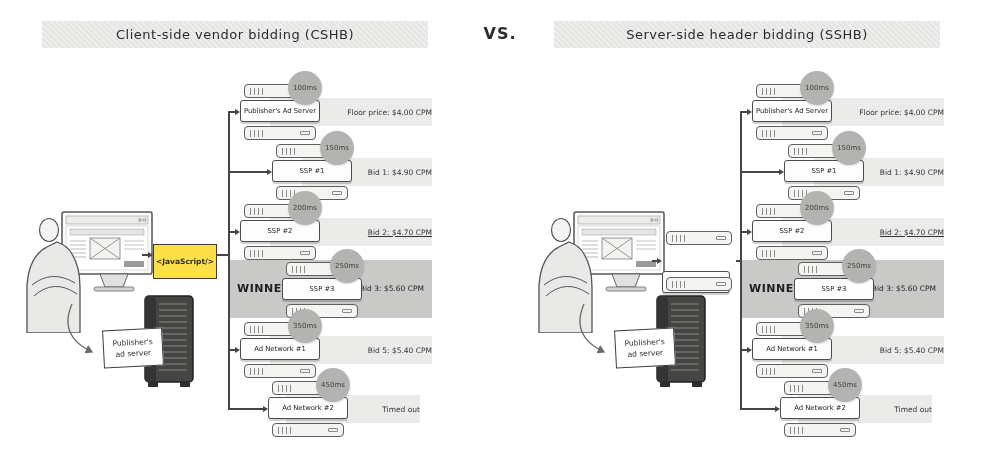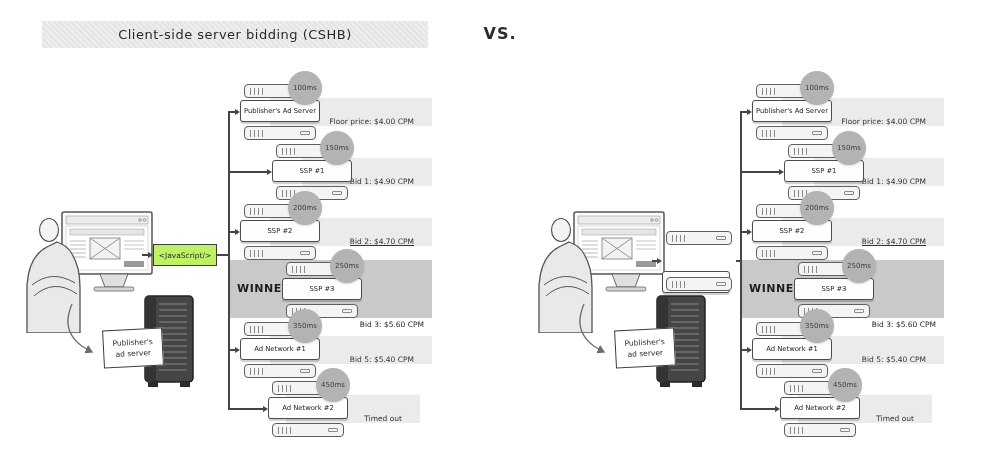--- a/index.html
+++ b/index.html
@@ -19,26 +19,26 @@
         font-size:13px; letter-spacing:0.5px;
         background-image:repeating-linear-gradient(45deg, rgba(255,255,255,.25) 0 2px, rgba(0,0,0,.015) 2px 4px); }
 
   
   .trunk { position:absolute; left:228px; top:112px; width:1.5px; height:298px; background:#454545; }
   .stub  { position:absolute; height:1.5px; background:#454545; }
   .arr   { position:absolute; width:0; height:0; border-top:3px solid transparent;
            border-bottom:3px solid transparent; border-left:5px solid #454545; }
 
   
-  .band { position:absolute; height:28px; background:#ebebe9; display:flex; align-items:flex-end;
-          justify-content:flex-end; padding-right:18px; font-size:7.5px; color:#333; }
+  .band { position:absolute; height:28px; background:#ebebe9; display:flex; align-items:center;
+          justify-content:flex-end; padding-right:0; font-size:7.5px; color:#333; }
   .winner-band { position:absolute; left:230px; top:260px; width:202px; height:58px; background:#c9c9c7;
           display:flex; align-items:center; }
   .winner-word { position:absolute; left:7px; top:22px; font-size:11px; font-weight:bold; letter-spacing:0.5px; color:#1e1e1e; }
-  .winner-note { position:absolute; right:8px; top:24px; font-size:7.5px; color:#222;margin-top:36px; }
+  .winner-note { position:absolute; right:8px; top:24px; font-size:7.5px; color:#222; }
 
   
   .stack { position:absolute; width:80px; height:56px; }
   .unit  { position:absolute; left:4px; width:72px; height:14px; background:#f4f4f2;
            border:1.2px solid #5f5f5d; border-radius:4px; }
   .u-top { top:0; }
   .u-bot { bottom:0; }
   .vents { position:absolute; left:5px; top:3px; width:16px; height:7px;
            background:repeating-linear-gradient(90deg,#8a8a88 0 1.5px, transparent 1.5px 4px); }
   .port  { position:absolute; right:5px; top:4px; width:10px; height:4px; border:1px solid #8a8a88; border-radius:1px; }
@@ -51,43 +51,43 @@
 
   
   .r1 .stack { left:240px; top:84px; }  .r1 .band { left:270px; top:98px;  width:162px; }
   .r2 .stack { left:272px; top:144px; } .r2 .band { left:302px; top:158px; width:130px; }
   .r3 .stack { left:240px; top:204px; } .r3 .band { left:270px; top:218px; width:162px;text-decoration:underline; }
   .r4 .stack { left:282px; top:262px; }
   .r5 .stack { left:240px; top:322px; } .r5 .band { left:270px; top:336px; width:162px; }
   .r6 .stack { left:268px; top:381px; } .r6 .band { left:286px; top:395px; width:134px; }
 
   
-  .js-box { position:absolute; left:153px; top:244px; width:64px; height:22px; background:#bef264;
+  .js-box { position:absolute; left:153px; top:244px; width:64px; height:35px; background:#fde047;
             border:1.2px solid #3c3c3a; display:flex; align-items:center; justify-content:center;
-            font-size:7.5px; white-space:nowrap; }
+            font-size:7.5px; white-space:nowrap;font-weight:bold; }
   .vendor-stack { position:absolute; left:150px; top:231px; width:74px; height:60px; }
   .vendor-stack .unit { width:66px; }
   .vendor-stack .plate { width:68px; font-size:7.2px;margin-top:24px; }
   .hline { position:absolute; height:1.5px; background:#454545; }
 
   .pub-box { position:absolute; left:103px; top:329px; width:60px; height:38px; background:#fff;
              border:1.2px solid #3c3c3a; transform:rotate(-3deg);
              display:flex; flex-direction:column; align-items:center; justify-content:center;
              font-size:7.5px; line-height:1.5; }
   .illus, .tower, .curve { position:absolute; }
 </style>
 </head>
 <body>
 
 <div class="page">
 
   <div class="vs">VS.</div>
 
   <div class="scene" id="scene-left">
-    <div class="title-bar">Client-side server bidding (CSHB)</div>
+    <div class="title-bar">Client-side vendor bidding (CSHB)</div>
 
     <svg class="illus" style="left:22px; top:205px;" width="136" height="128" viewBox="0 0 136 128">
       <rect x="40" y="7" width="90" height="62" rx="2" fill="#fcfcfb" stroke="#555" stroke-width="1.5"></rect>
       <rect x="44" y="11" width="82" height="8" fill="#ececea" stroke="#999" stroke-width="0.6"></rect>
       <circle cx="118" cy="15" r="1.3" fill="none" stroke="#777" stroke-width="0.7"></circle>
       <circle cx="122.5" cy="15" r="1.3" fill="none" stroke="#777" stroke-width="0.7"></circle>
       <rect x="44" y="21" width="82" height="44" fill="#fff" stroke="#c2c2c0" stroke-width="0.6"></rect>
       <rect x="48" y="24" width="74" height="6" fill="#e5e5e3" stroke="#9a9a98" stroke-width="0.5"></rect>
       <g stroke="#c6c6c4" stroke-width="1.2">
         <line x1="48" y1="36" x2="64" y2="36"></line>
@@ -262,20 +262,21 @@
         <div class="unit u-bot">
             <div class="vents"></div>
             <div class="port"></div>
           </div>
         <div class="badge">450ms</div>
       </div>
     </div>
   </div>
 
   <div class="scene" id="scene-right">
+    <div class="title-bar">Server-side header bidding (SSHB)</div>
 
     <svg class="illus" style="left:22px; top:205px;" width="136" height="128" viewBox="0 0 136 128">
       <rect x="40" y="7" width="90" height="62" rx="2" fill="#fcfcfb" stroke="#555" stroke-width="1.5"></rect>
       <rect x="44" y="11" width="82" height="8" fill="#ececea" stroke="#999" stroke-width="0.6"></rect>
       <circle cx="118" cy="15" r="1.3" fill="none" stroke="#777" stroke-width="0.7"></circle>
       <circle cx="122.5" cy="15" r="1.3" fill="none" stroke="#777" stroke-width="0.7"></circle>
       <rect x="44" y="21" width="82" height="44" fill="#fff" stroke="#c2c2c0" stroke-width="0.6"></rect>
       <rect x="48" y="24" width="74" height="6" fill="#e5e5e3" stroke="#9a9a98" stroke-width="0.5"></rect>
       <g stroke="#c6c6c4" stroke-width="1.2">
         <line x1="48" y1="36" x2="64" y2="36"></line>

